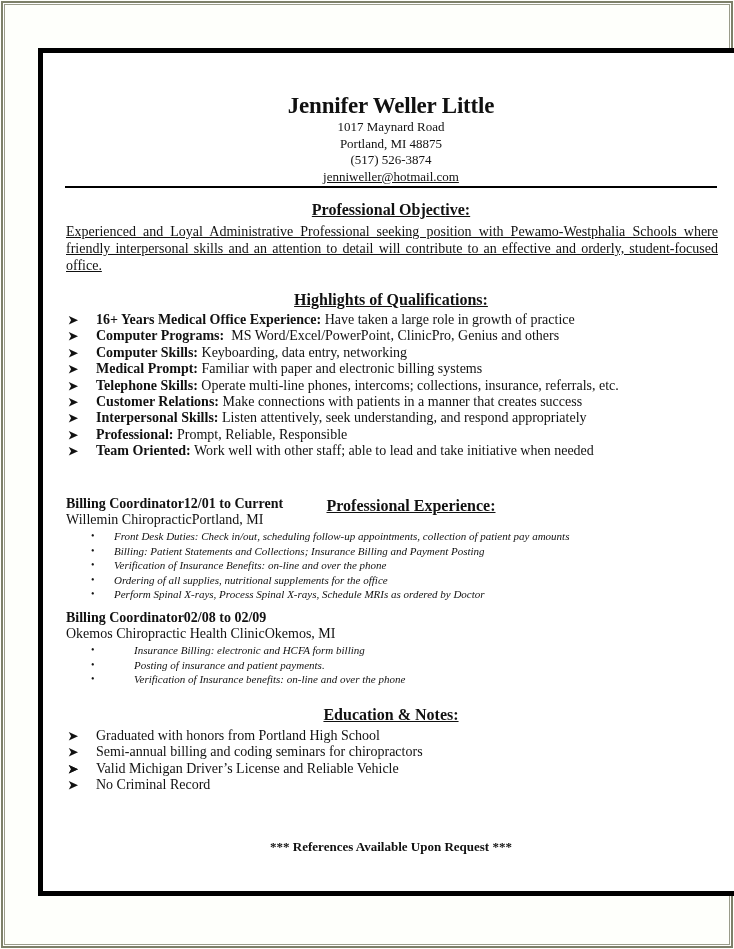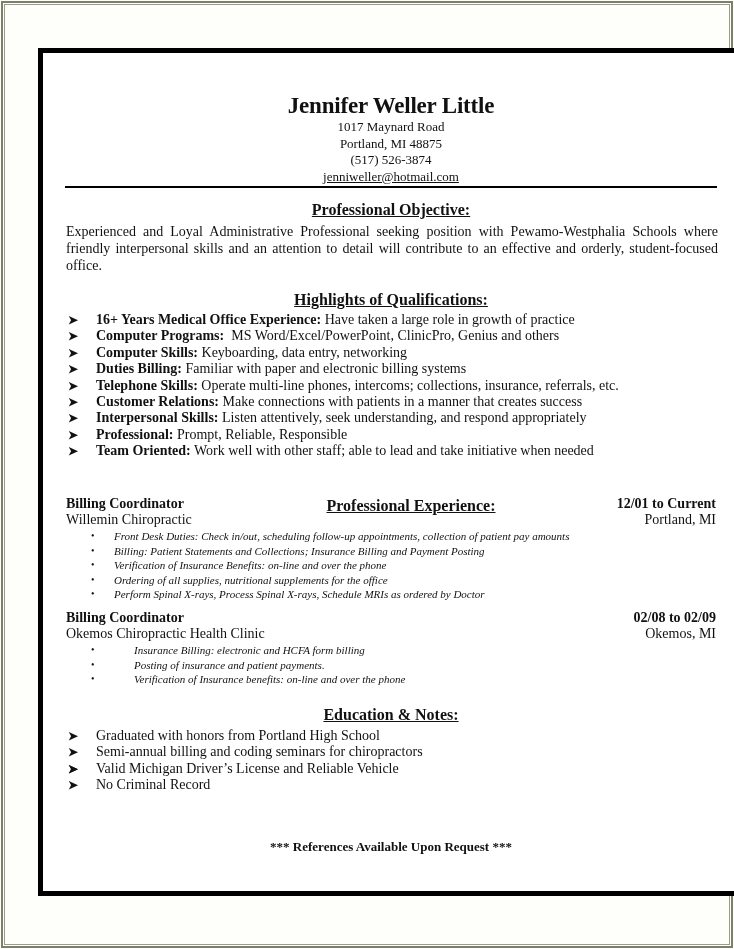--- a/index.html
+++ b/index.html
@@ -27,33 +27,33 @@
   .email { text-decoration: underline; }
   .rule {
     position: absolute; left: 22px; right: 22px; top: 133px; border-top: 2px solid #000;
   }
   .section-title {
     position: absolute; left: 0; right: 0; text-align: center;
     font-size: 16px; font-weight: bold; text-decoration: underline;
   }
   .objective {
     position: absolute; left: 23px; right: 21px; top: 170px;
-    font-size: 14px; line-height: 17px; text-align: justify;
+    font-size: 14px; line-height: 17px; text-align: justify; text-decoration: underline;
   }
   .list {
     position: absolute; left: 23px; right: 10px; margin: 0; padding: 0; list-style: none;
     font-size: 14px; line-height: 16.4px;
   }
   .list li { position: relative; padding-left: 30px; white-space: nowrap; }
   .list li .arrow {
     position: absolute; left: 2px; top: 0; font-size: 12px; font-weight: bold;
   }
   .list li b { font-weight: bold; }
   .job { position: absolute; left: 23px; right: 23px; font-size: 14px; }
-  .job-row { display: flex; justify-content: space-between; line-height: 16px; }
+  .job-row { display: flex; line-height: 16px; }
   .job-title, .job-dates { font-weight: bold; }
   .duties {
     margin: 1px 0 0 0; padding: 0; list-style: none; font-style: italic;
     font-size: 11px; line-height: 14.5px;
   }
   .duties li { position: relative; padding-left: 48px; white-space: nowrap; }
   .duties li .dot {
     position: absolute; left: 25px; top: 0; font-style: normal; font-size: 10px;
   }
   .duties.indent2 li { padding-left: 68px; }
@@ -80,21 +80,21 @@
   <div class="rule"></div>
 
   <div class="section-title" style="top:148px;">Professional Objective:</div>
   <div class="objective">Experienced and Loyal Administrative Professional seeking position with Pewamo-Westphalia Schools where friendly interpersonal skills and an attention to detail will contribute to an effective and orderly, student-focused office.</div>
 
   <div class="section-title" style="top:238px;">Highlights of Qualifications:</div>
   <ul class="list" style="top:259px;">
     <li><span class="arrow">➤</span><b>16+ Years Medical Office Experience:</b><span> Have taken a large role in growth of practice</span></li>
     <li><span class="arrow">➤</span><b>Computer Programs:</b><span style="white-space:pre;">  MS Word/Excel/PowerPoint, ClinicPro, Genius and others</span></li>
     <li><span class="arrow">➤</span><b>Computer Skills:</b><span> Keyboarding, data entry, networking</span></li>
-    <li><span class="arrow">➤</span><b>Duties Billing:</b><span> Familiar with paper and electronic billing systems</span></li>
+    <li><span class="arrow">➤</span><b>Medical Prompt:</b><span> Familiar with paper and electronic billing systems</span></li>
     <li><span class="arrow">➤</span><b>Telephone Skills:</b><span> Operate multi-line phones, intercoms; collections, insurance, referrals, etc.</span></li>
     <li><span class="arrow">➤</span><b>Customer Relations:</b><span> Make connections with patients in a manner that creates success</span></li>
     <li><span class="arrow">➤</span><b>Interpersonal Skills:</b><span> Listen attentively, seek understanding, and respond appropriately</span></li>
     <li><span class="arrow">➤</span><b>Professional:</b><span> Prompt, Reliable, Responsible</span></li>
     <li><span class="arrow">➤</span><b>Team Oriented:</b><span> Work well with other staff; able to lead and take initiative when needed</span></li>
   </ul>
 
   <div class="section-title" style="top:444px;padding-left:40px;">Professional Experience:</div>
 
   <div class="job" style="top:443px;">

